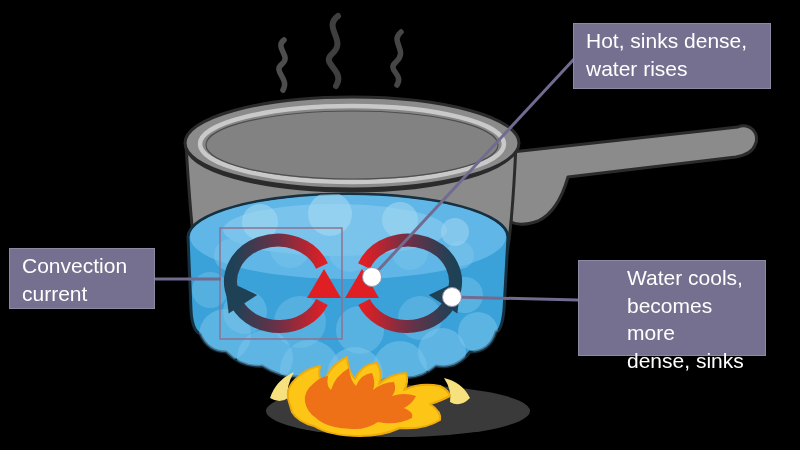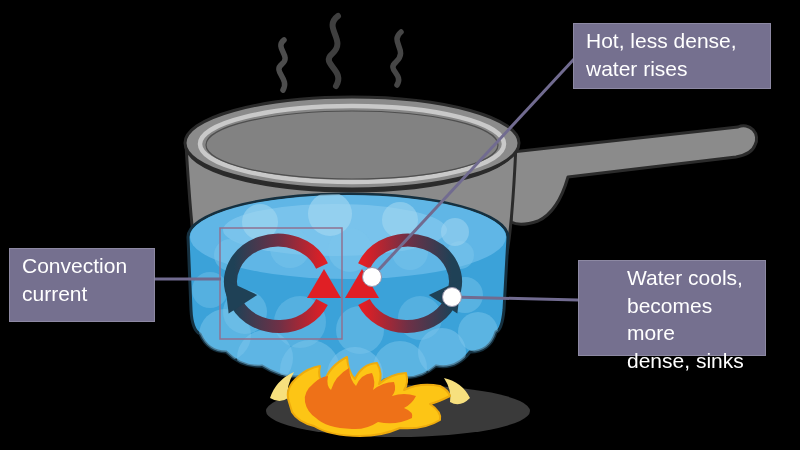--- a/index.html
+++ b/index.html
@@ -16,21 +16,21 @@
     box-sizing:border-box;
     background:#75708f;
     border:1px solid rgba(255,255,255,0.18);
     color:#ffffff;
     font-size:21px;
     line-height:1.32;
     padding:3px 12px;
     white-space:pre-line;
   }
   .label-hot{left:573px;top:23px;width:198px;height:66px;}
-  .label-convection{left:9px;top:248px;width:146px;height:74px;}
+  .label-convection{left:9px;top:248px;width:146px;height:61px;}
   .label-cools{left:578px;top:260px;width:188px;height:96px;padding-left:48px;}
 </style>
 </head>
 <body>
 
 <div class="stage">
 
   <svg width="800" height="450" viewBox="0 0 800 450">
     <defs>
       <linearGradient id="gradL" gradientUnits="userSpaceOnUse" x1="324" y1="285" x2="234" y2="285">
@@ -128,20 +128,20 @@
       <line x1="154" y1="279" x2="221" y2="279"></line>
       <line x1="578" y1="300" x2="452" y2="297"></line>
     </g>
 
     <g fill="#ffffff" stroke="#9a95ab" stroke-width="1">
       <circle cx="372" cy="277" r="9.5"></circle>
       <circle cx="452" cy="297" r="9.5"></circle>
     </g>
   </svg>
 
-  <div class="label label-hot">Hot, less dense,
+  <div class="label label-hot">Hot, sinks dense,
 water rises</div>
   <div class="label label-convection">Convection
 current</div>
   <div class="label label-cools">Water cools,
 becomes more
 dense, sinks</div>
 </div>
 
 </body></html>

